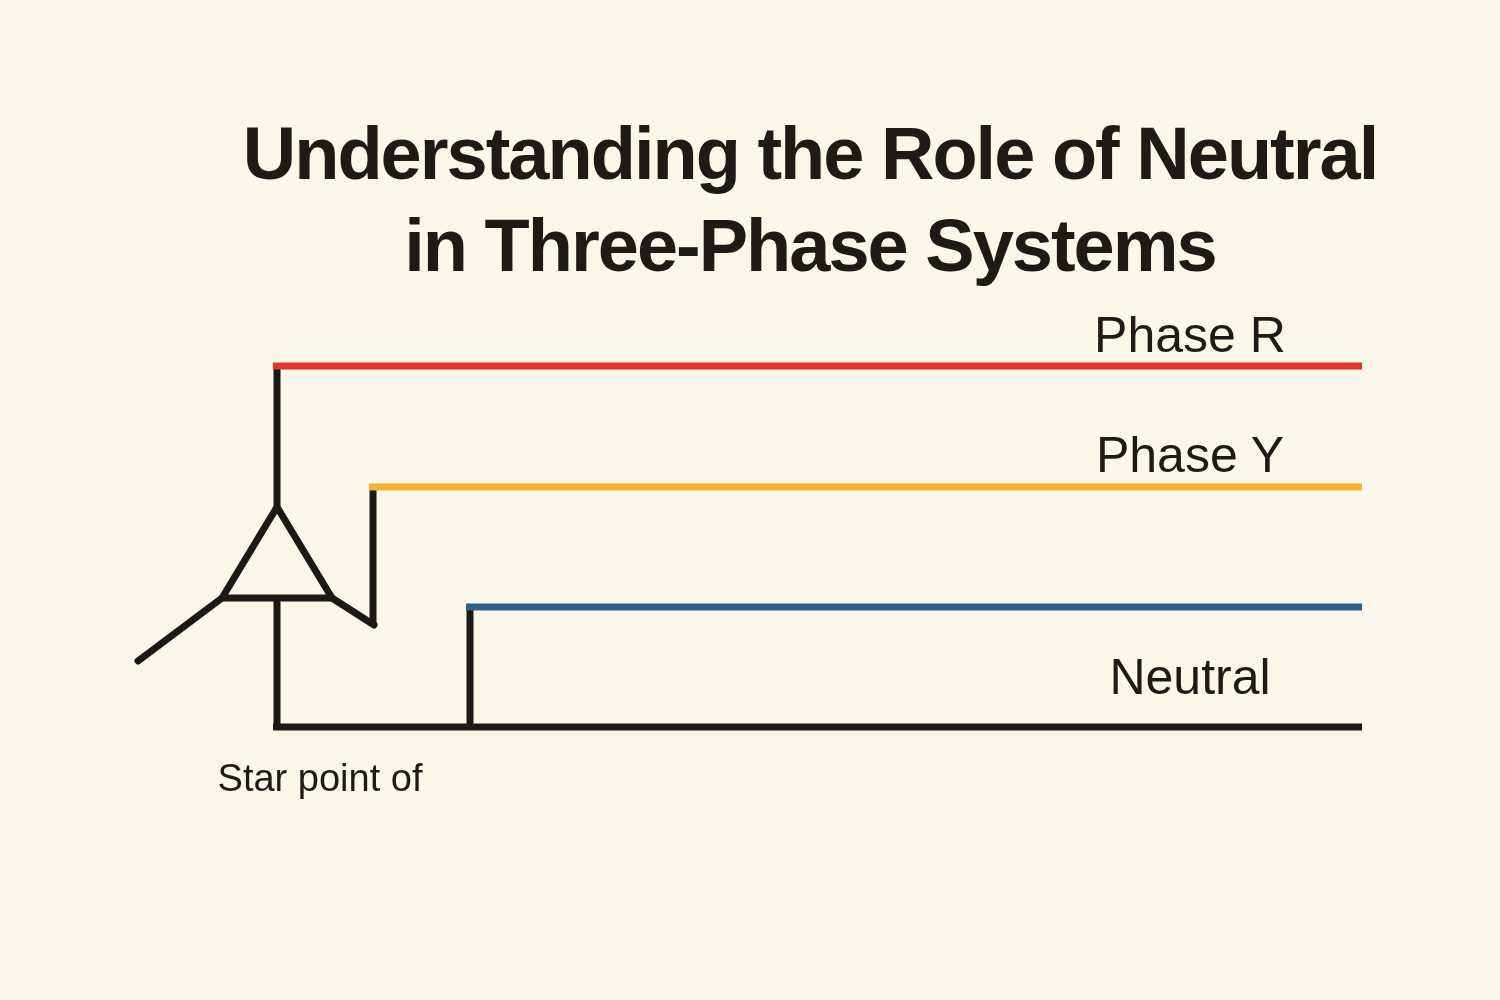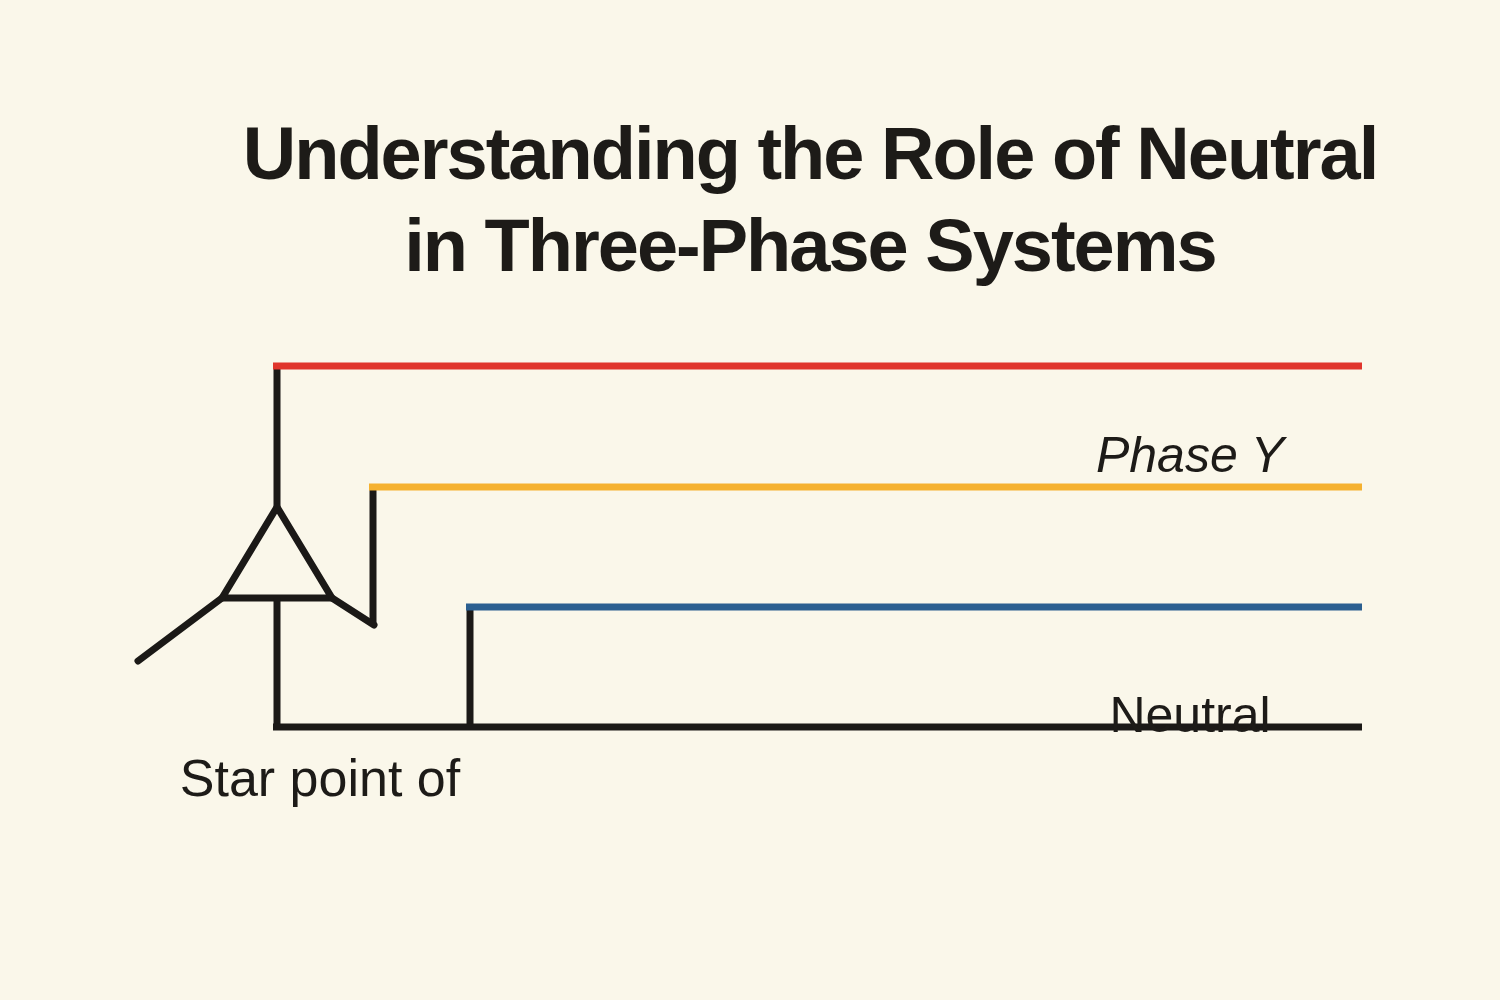--- a/index.html
+++ b/index.html
@@ -44,30 +44,30 @@
     left: 990px;
     width: 400px;
     text-align: center;
     font-size: 50px;
     font-weight: 500;
     line-height: 50px;
     color: #1d1b18;
     white-space: nowrap;
   }
   .phase-label.r { top: 310px; }
-  .phase-label.y { top: 430px; font-style: italic; }
+  .phase-label.y { top: 430px; }
   .phase-label.b { top: 550px; }
-  .phase-label.n { top: 690px; }
+  .phase-label.n { top: 652px; }
   .star-point-label {
     position: absolute;
     left: 80px;
     top: 748px;
     width: 480px;
     text-align: center;
-    font-size: 52px;
+    font-size: 38px;
     font-weight: 500;
     line-height: 60px;
     color: #1d1b18;
   }
   .star-point-label span { display: block; }
 </style>
 </head>
 <body style="background: rgb(250, 247, 234);">
 
 <div class="canvas">
@@ -88,20 +88,21 @@
       <line x1="277" y1="598" x2="277" y2="730" stroke="#1b1917"></line>
       <line x1="470" y1="604" x2="470" y2="730" stroke="#1b1917"></line>
     </g>
 
     <line x1="273" y1="366" x2="1362" y2="366" stroke-width="7" stroke="#e0352c"></line>
     <line x1="369" y1="487" x2="1362" y2="487" stroke-width="7" stroke="#f5b12f"></line>
     <line x1="466" y1="607" x2="1362" y2="607" stroke-width="7" stroke="#2b5f90"></line>
     <line x1="273" y1="727" x2="1362" y2="727" stroke-width="7" stroke="#1b1917"></line>
   </svg>
 
+  <div class="phase-label r">Phase R</div>
   <div class="phase-label y">Phase Y</div>
   <div class="phase-label n">Neutral</div>
 
   <div class="star-point-label">
     <span>Star point of</span>
   </div>
 
 </div>
 
 </body></html>

